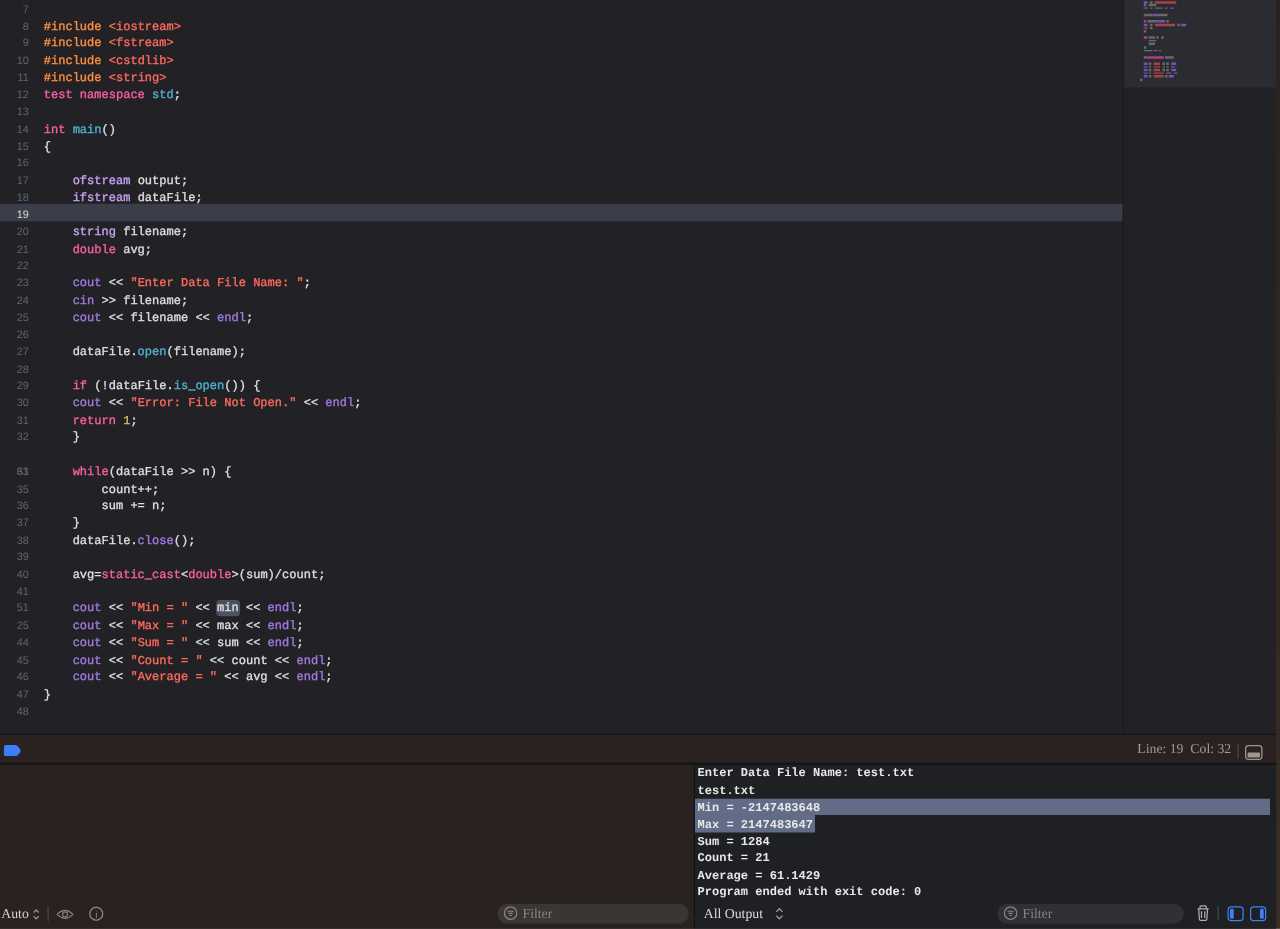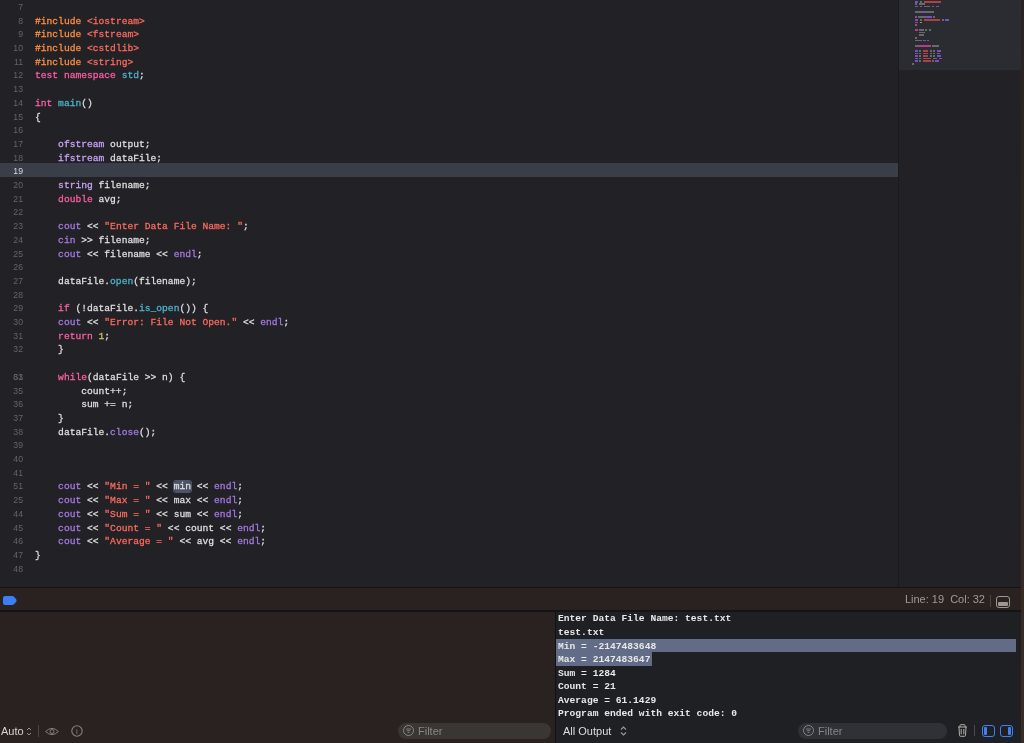--- a/index.html
+++ b/index.html
@@ -8,21 +8,21 @@
 .cl{position:absolute;left:35.0px;height:13.7px;line-height:13.7px;white-space:pre;
   font-family:"Liberation Mono",monospace;font-size:9.63px;color:#dfdfe0;font-weight:500;-webkit-text-stroke:0.28px currentColor}
 .ln{position:absolute;left:0;width:23px;height:13.7px;line-height:13.7px;text-align:right;
   font-family:"Liberation Sans",sans-serif;font-size:8.7px;color:#62656d}
 .ln.cur{color:#d8d8da}
 .p{color:#fc5fa3} .t{color:#4fb2cc} .l{color:#c6a1f2} .u{color:#a379e0}
 .o{color:#fd8f3f} .r{color:#fc6a5d} .y{color:#d0bf69}
 .hl{background:#4b5364;border-radius:2px;box-shadow:0 0 0 1px #4b5364}
 .con{position:absolute;left:558px;height:13.55px;line-height:13.55px;white-space:pre;
   font-family:"Liberation Mono",monospace;font-size:9.63px;font-weight:bold;color:#e8e8e9}
-.ui{font-family:Liberation Sans, sans-serif}
+.ui{font-family:Liberation Serif, serif}
 </style></head><body>
 
 <div class="abs" style="left:0;top:0;width:899px;height:587px;background:#212126;overflow:hidden">
 <div class="abs" style="left:0;top:163.2px;width:899px;height:13.7px;background:#3a3e49"></div>
 </div>
 <div class="abs" style="left:0;top:0;width:899px;height:587px;overflow:hidden">
 <div class="ln" style="top:0.9000000000000115px">7</div>
 <div class="ln" style="top:14.6px">8</div>
 <div class="cl" style="top:14.6px"><span class="o">#include</span> <span class="r">&lt;iostream&gt;</span></div>
 <div class="ln" style="top:28.29999999999999px">9</div>
@@ -73,20 +73,21 @@
 <div class="ln" style="top:384.5px">35</div>
 <div class="cl" style="top:384.5px">        count++;</div>
 <div class="ln" style="top:398.2px">36</div>
 <div class="cl" style="top:398.2px">        sum += n;</div>
 <div class="ln" style="top:411.9px">37</div>
 <div class="cl" style="top:411.9px">    }</div>
 <div class="ln" style="top:425.6px">38</div>
 <div class="cl" style="top:425.6px">    dataFile.<span class="u">close</span>();</div>
 <div class="ln" style="top:439.3px">39</div>
 <div class="ln" style="top:453.0px">40</div>
+<div class="cl" style="top:453.0px">    avg=<span class="p">static_cast</span>&lt;<span class="p">double</span>&gt;(sum)/count;</div>
 <div class="ln" style="top:466.7px">41</div>
 <div class="ln" style="top:480.4px">51</div>
 <div class="cl" style="top:480.4px">    <span class="u">cout</span> &lt;&lt; <span class="r">"Min = "</span> &lt;&lt; <span class="hl">min</span> &lt;&lt; <span class="u">endl</span>;</div>
 <div class="ln" style="top:494.09999999999997px">25</div>
 <div class="cl" style="top:494.09999999999997px">    <span class="u">cout</span> &lt;&lt; <span class="r">"Max = "</span> &lt;&lt; max &lt;&lt; <span class="u">endl</span>;</div>
 <div class="ln" style="top:507.8px">44</div>
 <div class="cl" style="top:507.8px">    <span class="u">cout</span> &lt;&lt; <span class="r">"Sum = "</span> &lt;&lt; sum &lt;&lt; <span class="u">endl</span>;</div>
 <div class="ln" style="top:521.5px">45</div>
 <div class="cl" style="top:521.5px">    <span class="u">cout</span> &lt;&lt; <span class="r">"Count = "</span> &lt;&lt; count &lt;&lt; <span class="u">endl</span>;</div>
 <div class="ln" style="top:535.1999999999999px">46</div>

